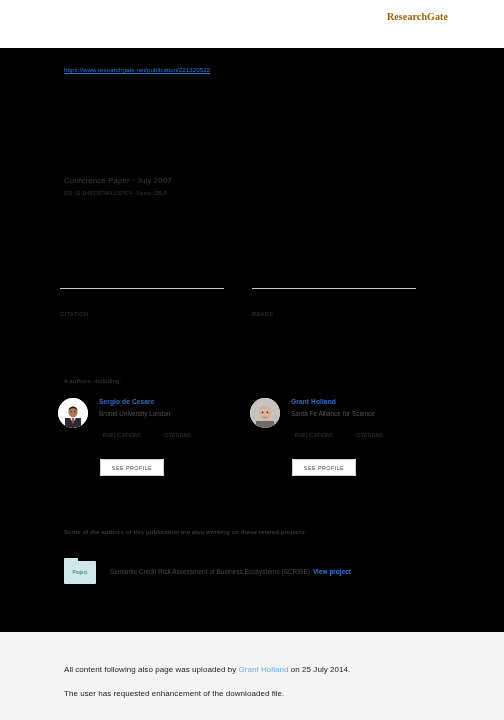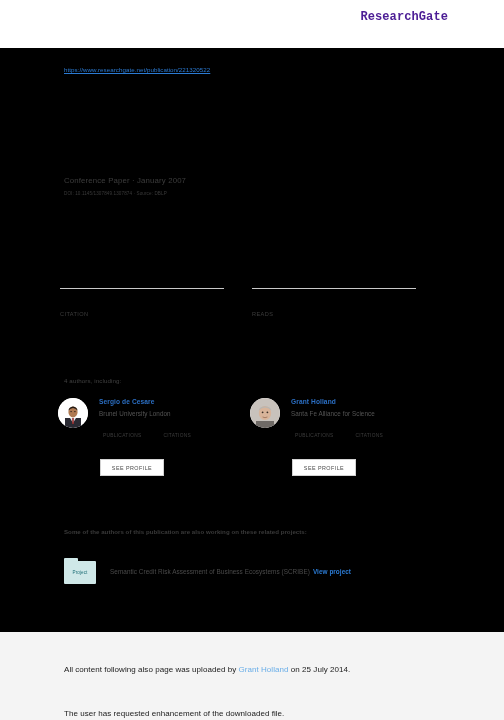--- a/index.html
+++ b/index.html
@@ -43,24 +43,24 @@
 
   
   .brand-row {
     position: absolute;
     left: 0; top: 6px;
     width: 504px;
     text-align: right;
     padding-right: 56px;
   }
   .brand {
-    font-family: Liberation Mono, monospace;
-    font-size: 12px;
+    font-family: Liberation Serif, serif;
+    font-size: 10px;
     font-weight: bold;
-    color: #4c1d95;
+    color: #a16207;
     letter-spacing: 0.1px;
   }
 
   
   .url-link {
     position: absolute;
     left: 64px; top: 66px;
     font-size: 6.2px;
     color: #2b7bd4;
     letter-spacing: 0.05px;
@@ -272,42 +272,42 @@
   }
   .footer-line {
     position: absolute;
     left: 64px;
     font-size: 8px;
     color: #1a1a1a;
     letter-spacing: 0.05px;
     white-space: nowrap;
   }
   .footer-line.l1 { top: 33px; }
-  .footer-line.l2 { top: 57px; margin-top: 20px; }
+  .footer-line.l2 { top: 57px; }
   .footer-link {
     color: #6aaee8;
   }
 </style>
 </head>
 <body>
 
 <div class="page">
 
   <div class="top-strip"></div>
 
   <div class="main-body"></div>
 
   <div class="brand-row">
     <span class="brand">ResearchGate</span>
   </div>
 
   <a class="url-link" href="#">https://www.researchgate.net/publication/221320522</a>
 
   <div class="pub-meta">
-    <div class="pub-type">Conference Paper · January 2007</div>
+    <div class="pub-type">Conference Paper · July 2007</div>
     <div class="pub-doi">DOI: 10.1145/1307849.1307874 · Source: DBLP</div>
   </div>
 
   <div class="stats">
     <div class="stat-col">
       <div class="stat-rule"></div>
       <div class="stat-value"></div>
       <div class="stat-label">CITATION</div>
     </div>
     <div class="stat-col">

